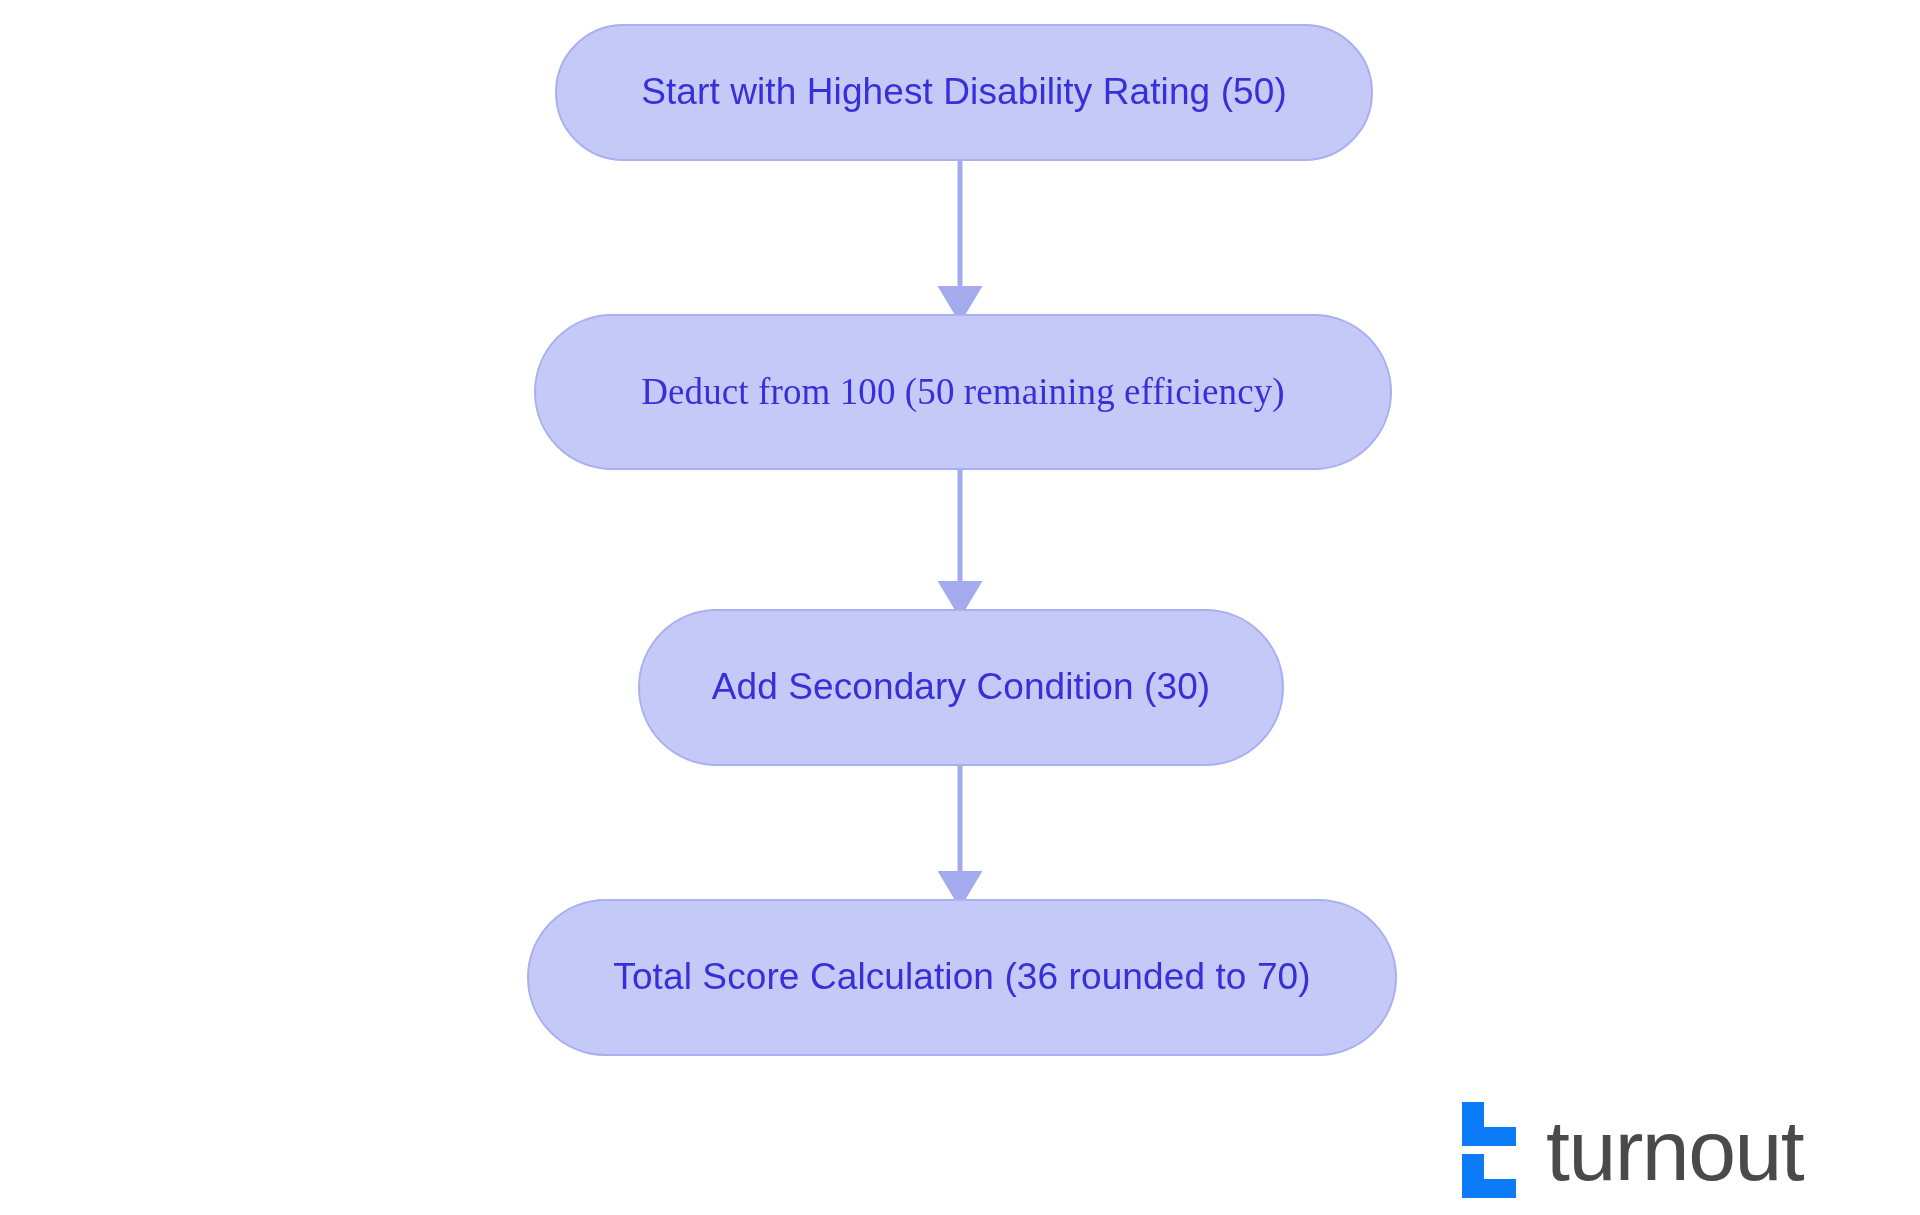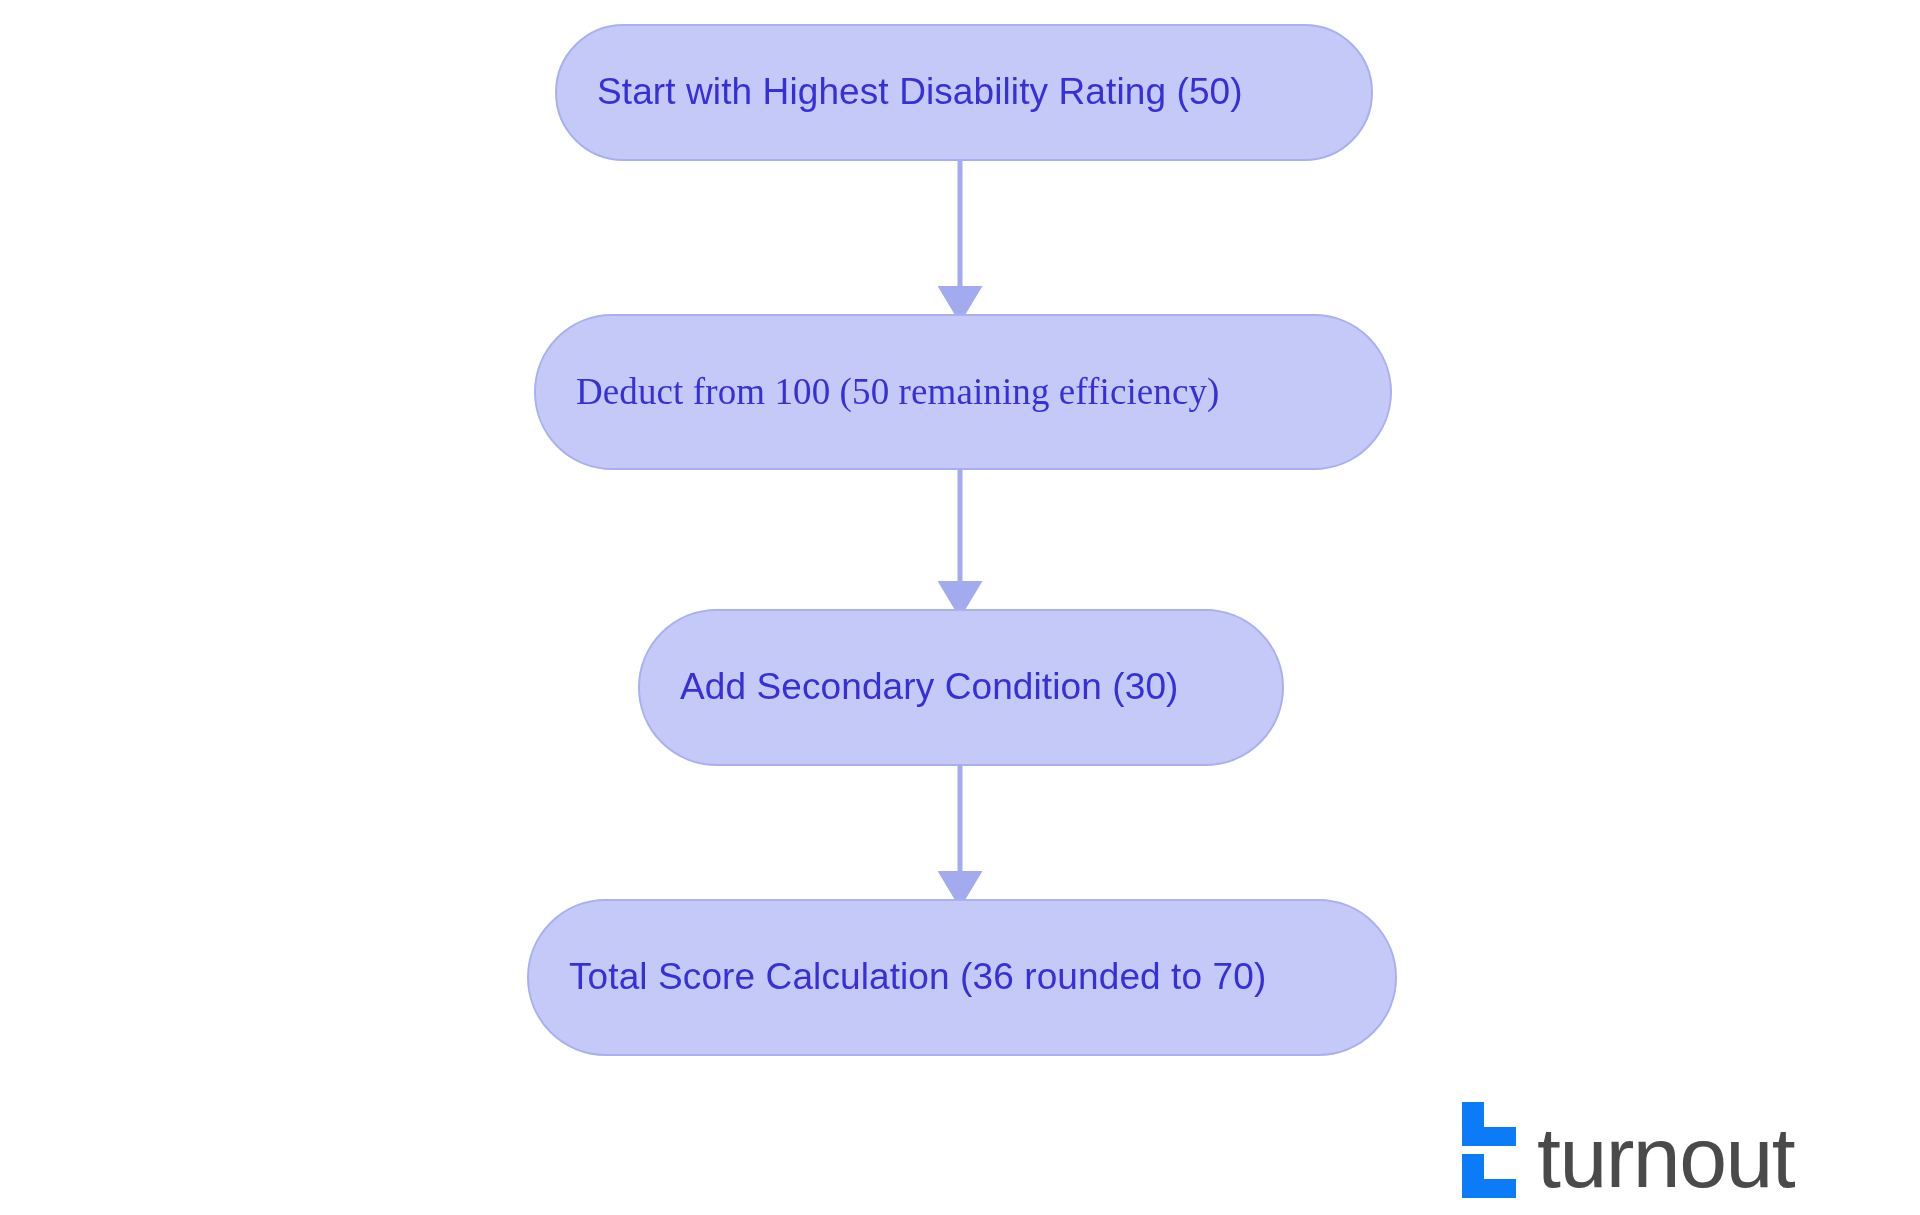--- a/index.html
+++ b/index.html
@@ -27,21 +27,21 @@
 
   
   .node {
     position: absolute;
     box-sizing: border-box;
     background: #c5c9f7;
     border: 2px solid #a9b0f0;
     border-radius: 999px;
     display: flex;
     align-items: center;
-    justify-content: flex-start;
+    justify-content: center;
     text-align: center;
     color: #3730d8;
     font-family: "Liberation Sans", sans-serif;
     font-size: 37px;
     font-weight: 400;
     letter-spacing: 0.1px;
     line-height: 1.2;
     white-space: nowrap;
     padding: 0 40px;
   }
@@ -84,22 +84,22 @@
     height: 1215px;
     pointer-events: none;
   }
 
   
   #brand-logo {
     position: absolute;
     left: 1458px;
     top: 1100px;
     display: flex;
-    align-items: flex-end;
-    gap: 17px;
+    align-items: center;
+    gap: 26px;
   }
 
   #brand-mark {
     display: block;
   }
 
   #brand-wordmark {
     color: #4a4a4a;
     font-family: "Liberation Sans", sans-serif;
     font-size: 86px;

